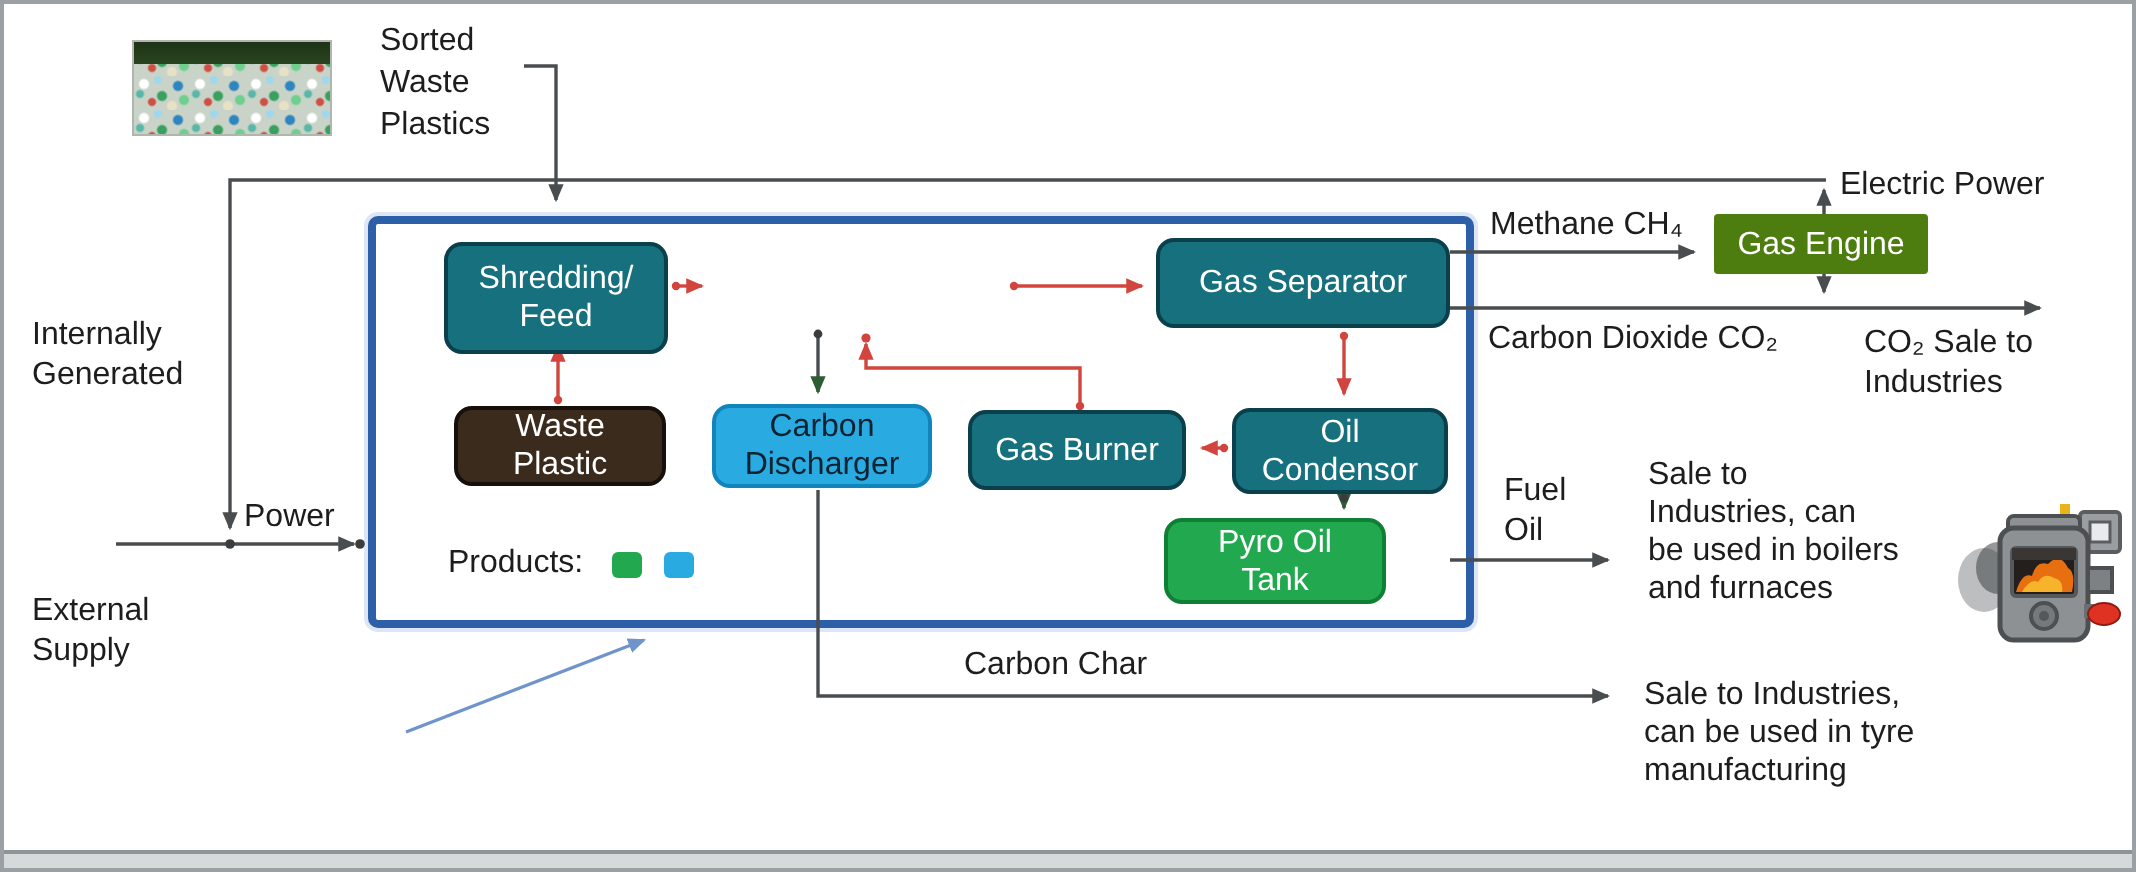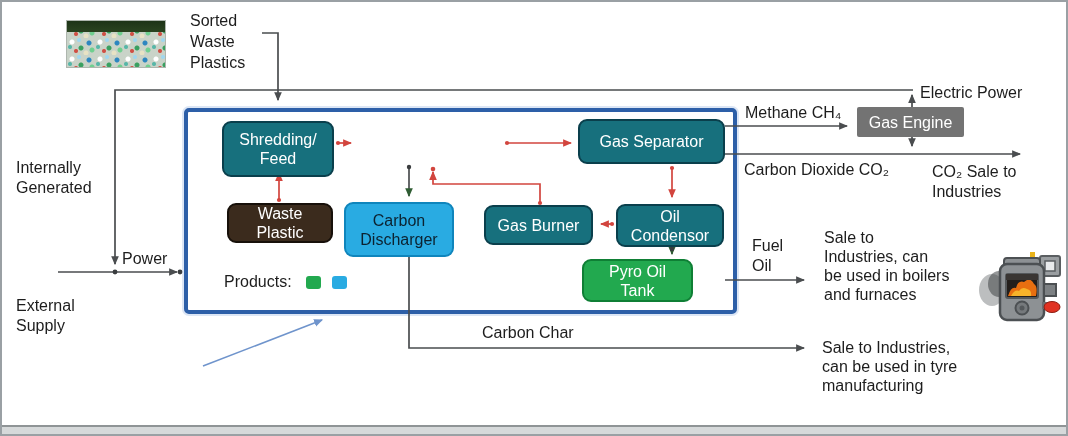--- a/index.html
+++ b/index.html
@@ -18,21 +18,21 @@
 
   .wires{position:absolute;left:0;top:0;}
 
   .pbox{position:absolute;display:flex;align-items:center;justify-content:center;
         text-align:center;font-size:16px;line-height:19px;color:#fff;
         border-radius:9px;box-sizing:border-box;white-space:pre-line;}
   .teal{background:#17707D;border:2px solid #0A3F4C;}
   .brown{background:#3B2B1D;border:2px solid #17100a;}
   .cyan{background:#29ABE2;border:2px solid #0F85BC;color:#0C2230;}
   .green{background:#22A94F;border:2px solid #0F7F35;}
-  .orange{background:#737373;border:none;border-radius:2px;}
+  .orange{background:#4d7c0f;border:none;border-radius:2px;}
 
   .photo{position:absolute;left:66px;top:20px;width:100px;height:48px;
     border:1px solid #aeb6ae;box-sizing:border-box;
     background-color:#c9d3c8;
     background-image:
       linear-gradient(#1d3317,#2a4420),
       radial-gradient(circle at 5px 4px, #ffffff 2px, transparent 3px),
       radial-gradient(circle at 14px 10px, #3aa060 2px, transparent 3px),
       radial-gradient(circle at 22px 5px, #2d86c0 2px, transparent 3px),
       radial-gradient(circle at 9px 13px, #cf4f44 1.5px, transparent 2.5px),
@@ -137,21 +137,21 @@
   <div class="lbl" style="left:482px;top:323px">Carbon Char</div>
   <div class="lbl" style="left:822px;top:338px;line-height:19px">Sale to Industries,
 can be used in tyre
 manufacturing</div>
 
   <div class="pbox teal" style="left:222px;top:121px;width:112px;height:56px">Shredding/
 Feed</div>
   <div class="pbox teal" style="left:578px;top:119px;width:147px;height:45px">Gas Separator</div>
   <div class="pbox brown" style="left:227px;top:203px;width:106px;height:40px">Waste
 Plastic</div>
-  <div class="pbox cyan" style="left:344px;top:202px;width:110px;height:55px">Carbon
+  <div class="pbox cyan" style="left:356px;top:202px;width:110px;height:42px">Carbon
 Discharger</div>
   <div class="pbox teal" style="left:484px;top:205px;width:109px;height:40px">Gas Burner</div>
   <div class="pbox teal" style="left:616px;top:204px;width:108px;height:43px">Oil
 Condensor</div>
   <div class="pbox green" style="left:582px;top:259px;width:111px;height:43px">Pyro Oil
 Tank</div>
   <div class="pbox orange" style="left:857px;top:107px;width:107px;height:30px">Gas Engine</div>
 
   <div class="lbl" style="left:224px;top:272px">Products:</div>
   <div class="swatch" style="left:306px;top:276px;background:#22A94F"></div>

